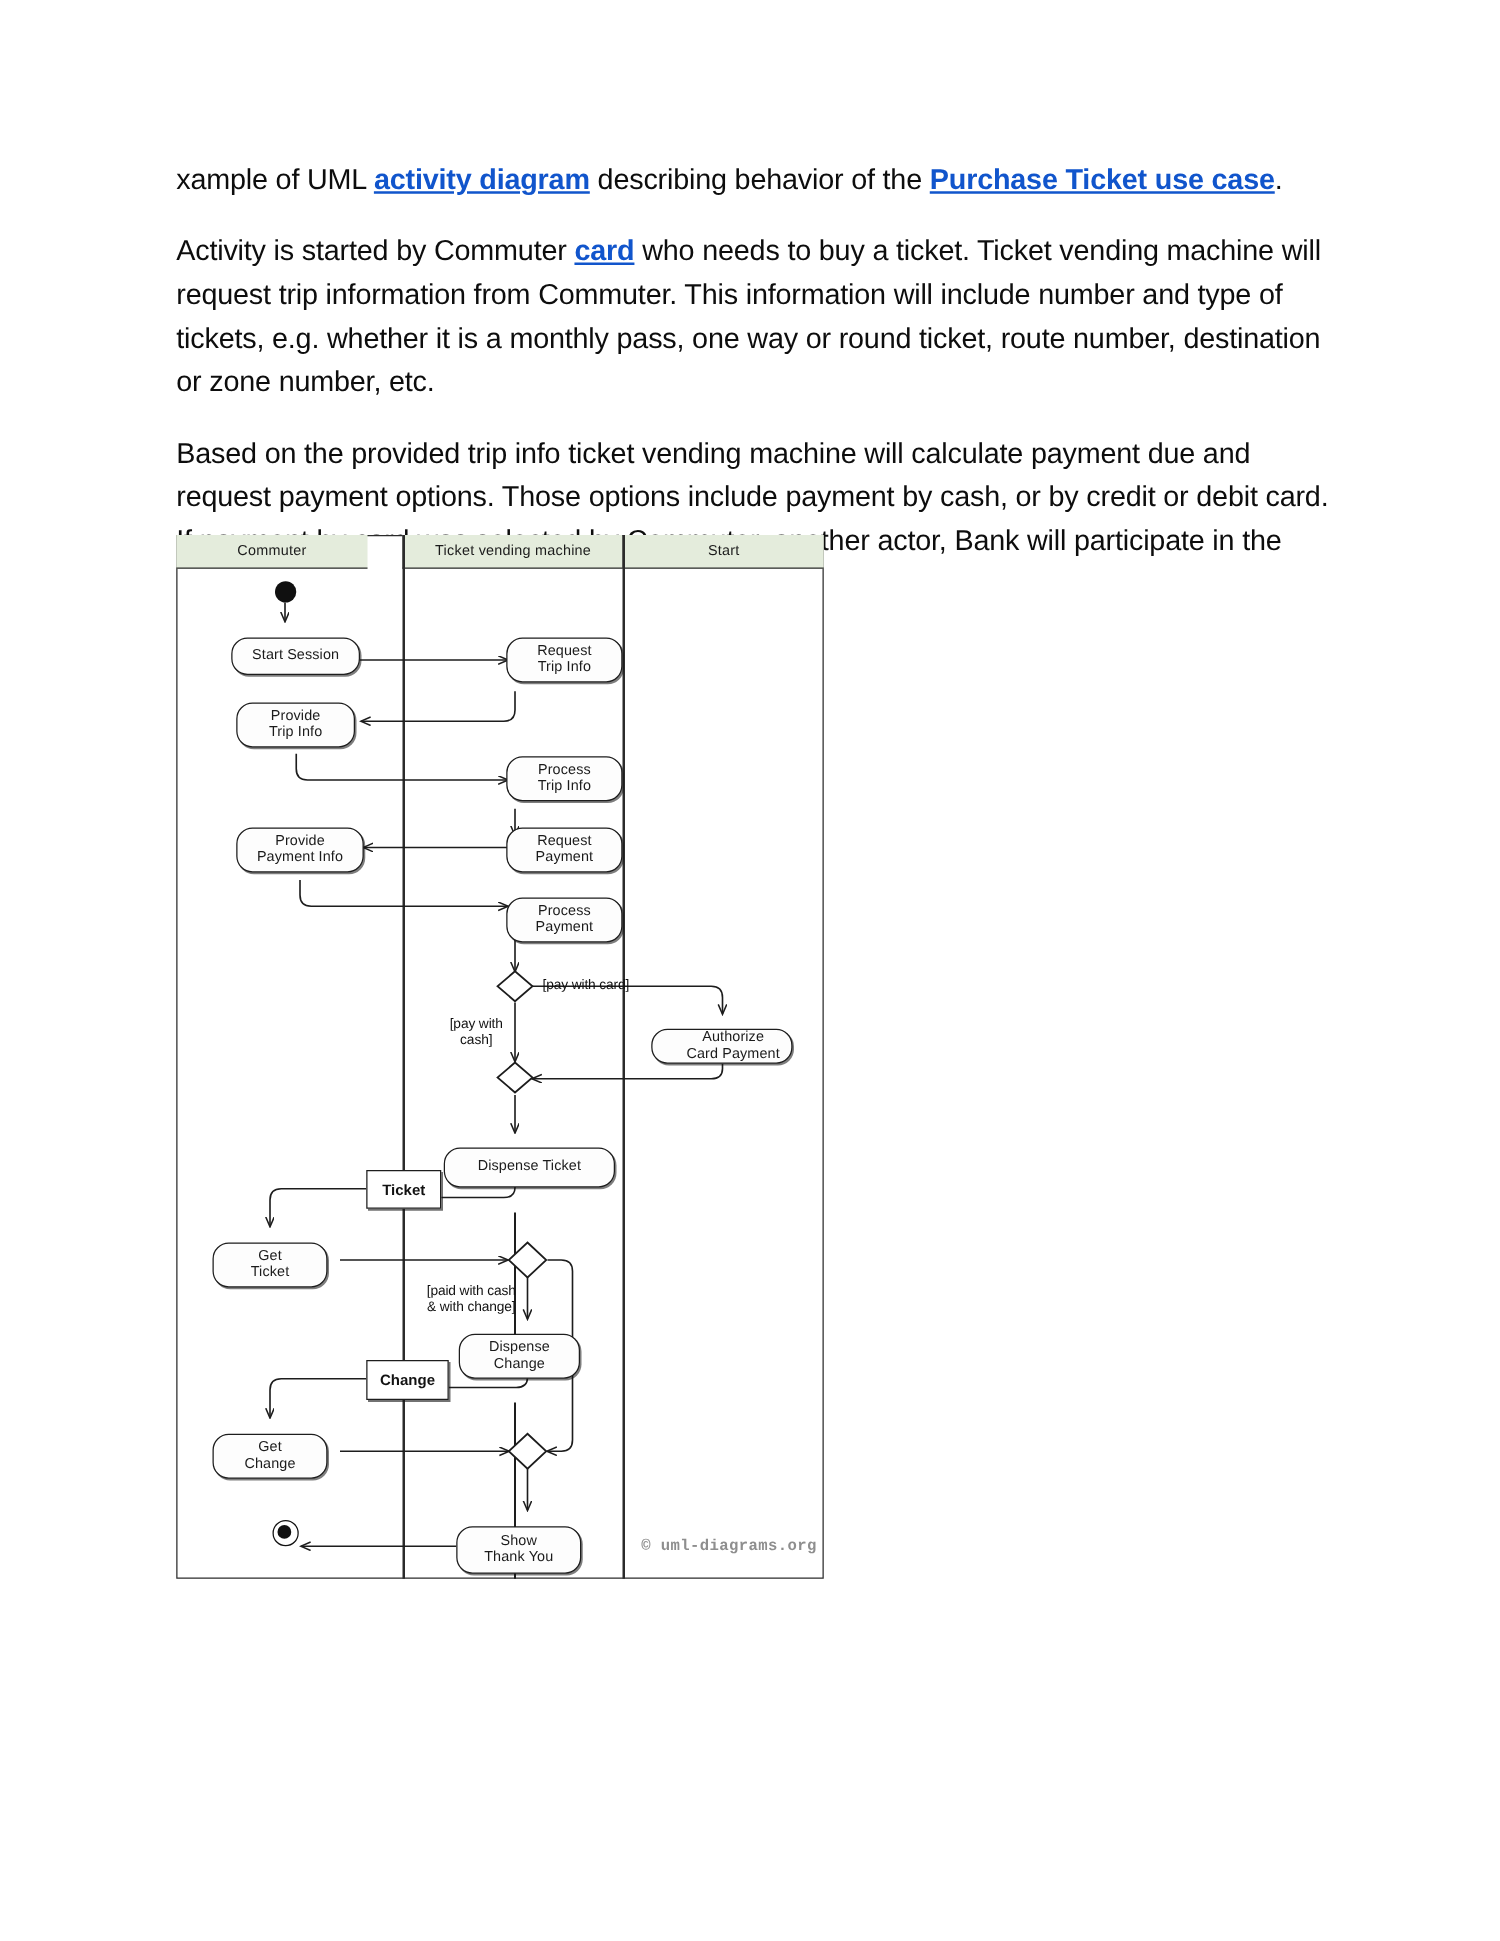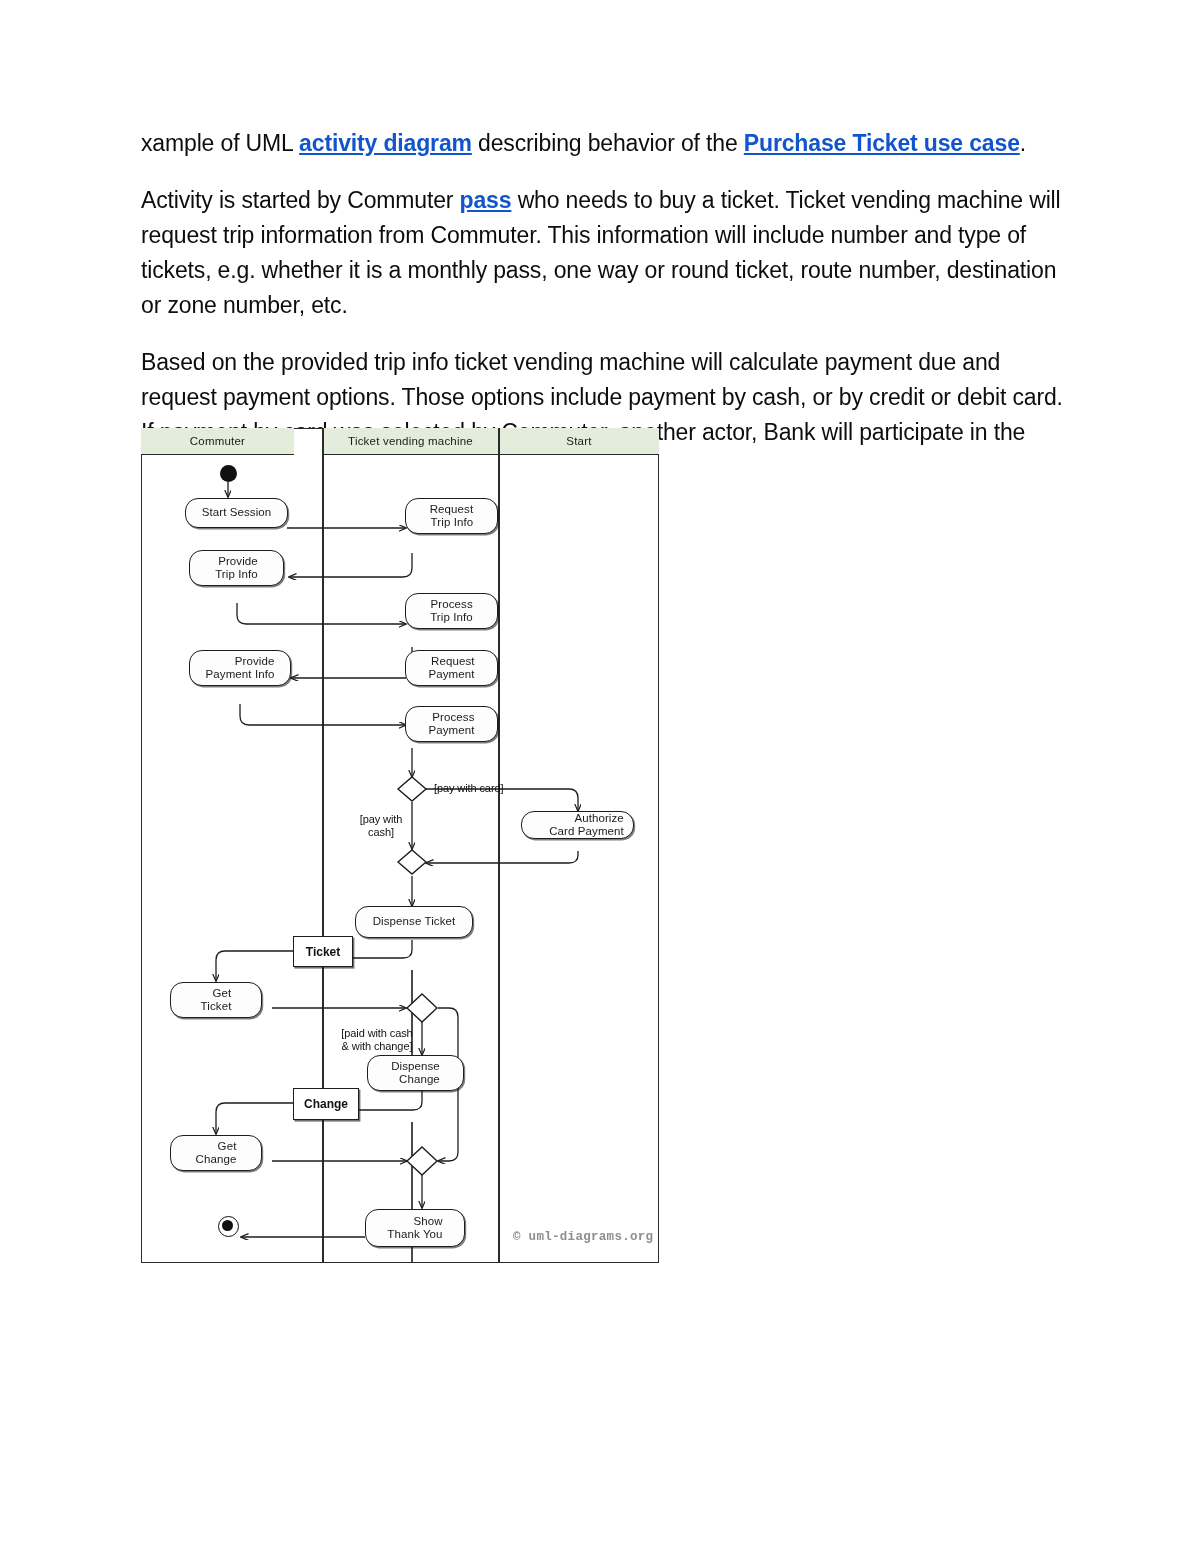--- a/index.html
+++ b/index.html
@@ -77,26 +77,27 @@
   
   .act {
     position: absolute;
     box-sizing: border-box;
     border: 1.4px solid #1d1d1d;
     border-radius: 13px;
     background: #fdfdfd;
     display: flex;
     align-items: center;
     justify-content: center;
-    text-align: right;
+    text-align: center;
     font-size: 11.5px;
     line-height: 13.5px;
     color: #1b1b1b;
     letter-spacing: 0.1px;
     box-shadow: 1.2px 1.4px 0 rgba(20,20,20,0.55);
+    margin-top: 12px;
   }
   
   .obj {
     position: absolute;
     box-sizing: border-box;
     border: 1.6px solid #1d1d1d;
     background: #ffffff;
     display: flex;
     align-items: center;
     justify-content: center;
@@ -163,21 +164,21 @@
 
 <div class="page">
 
   <div class="doc-body">
 
     <p class="para">
       <span>xample of UML </span><a class="doclink" href="#">activity diagram</a><span> describing behavior of the </span><a class="doclink" href="#">Purchase Ticket use case</a><span>.</span>
     </p>
 
     <p class="para">
-      <span>Activity is started by Commuter </span><a class="doclink" href="#">pass</a><span> who needs to buy a ticket. Ticket vending machine will request trip information from Commuter. This information will include number and type of tickets, e.g. whether it is a monthly pass, one way or round ticket, route number, destination or zone number, etc.</span>
+      <span>Activity is started by Commuter </span><a class="doclink" href="#">card</a><span> who needs to buy a ticket. Ticket vending machine will request trip information from Commuter. This information will include number and type of tickets, e.g. whether it is a monthly pass, one way or round ticket, route number, destination or zone number, etc.</span>
     </p>
 
     <p class="para">
       <span>Based on the provided trip info ticket vending machine will calculate payment due and request payment options. Those options include payment by cash, or by credit or debit card. If payment by card was selected by Commuter, another actor, Bank will participate in the activity by authorizing the payment</span>
     </p>
   </div>
 
   <div class="diagram-wrap">
     <div class="diagram-frame"></div>
 
@@ -294,21 +295,21 @@
     <div class="act" style="left:264px; top:278px; width:93px; height:36px;">
       <span style="white-space:pre-line">Process
 Payment</span>
     </div>
 
     <div class="act" style="left:380px; top:383px; width:113px; height:28px;padding-left:18px;">
       <span style="white-space:pre-line">Authorize
 Card Payment</span>
     </div>
 
-    <div class="act" style="left:214px; top:478px; width:118px; height:32px;">
+    <div class="act" style="left:214px; top:478px; width:137px; height:32px;">
       <span>Dispense Ticket</span>
     </div>
 
     <div class="obj" style="left:152px; top:508px; width:60px; height:31px;">
       <span>Ticket</span>
     </div>
 
     <div class="act" style="left:29px; top:554px; width:92px; height:36px;">
       <span style="white-space:pre-line">Get
 Ticket</span>

